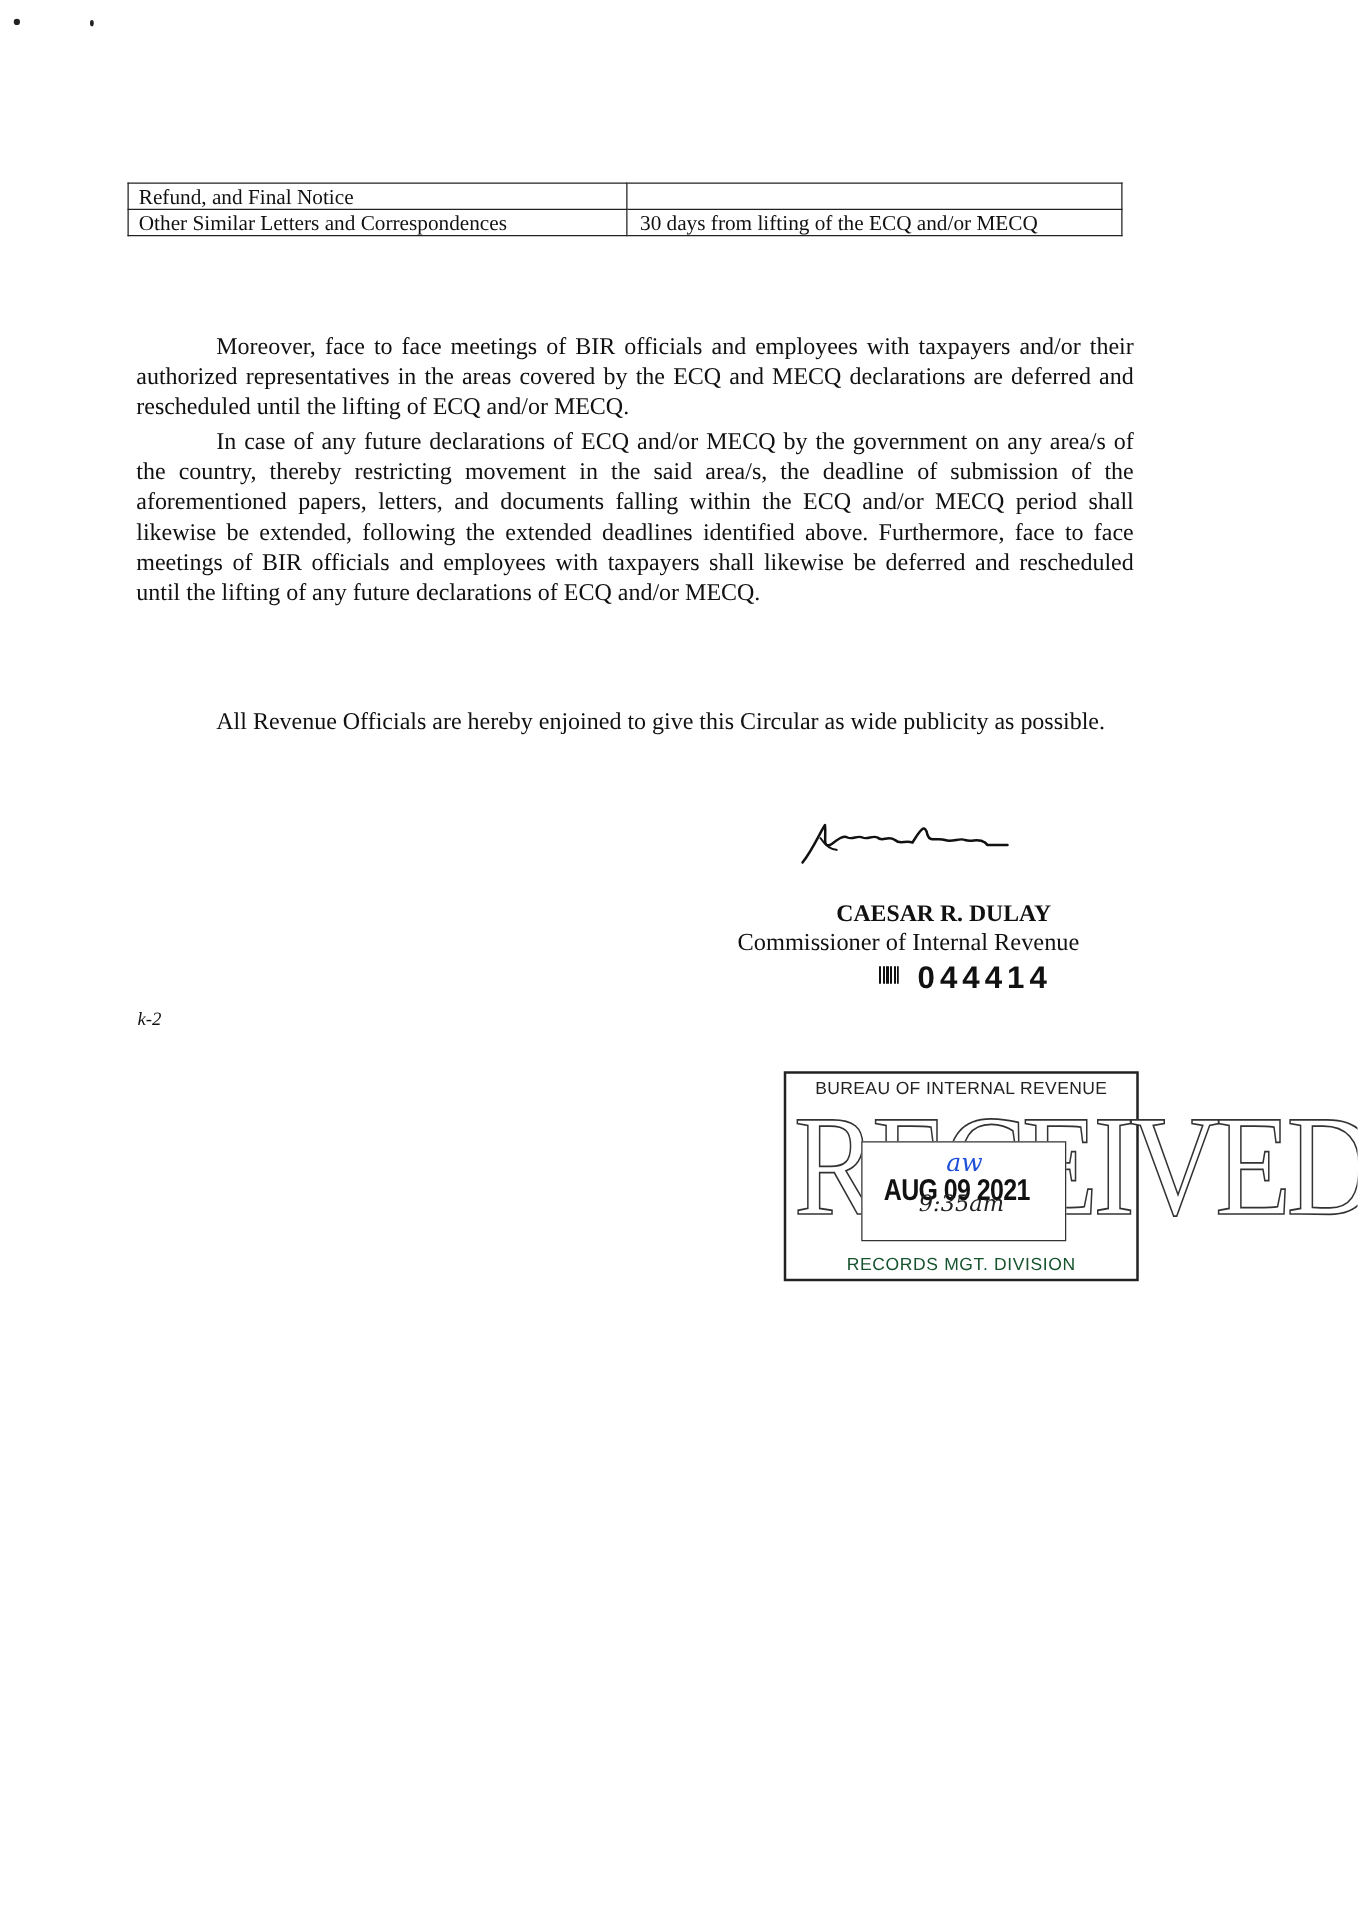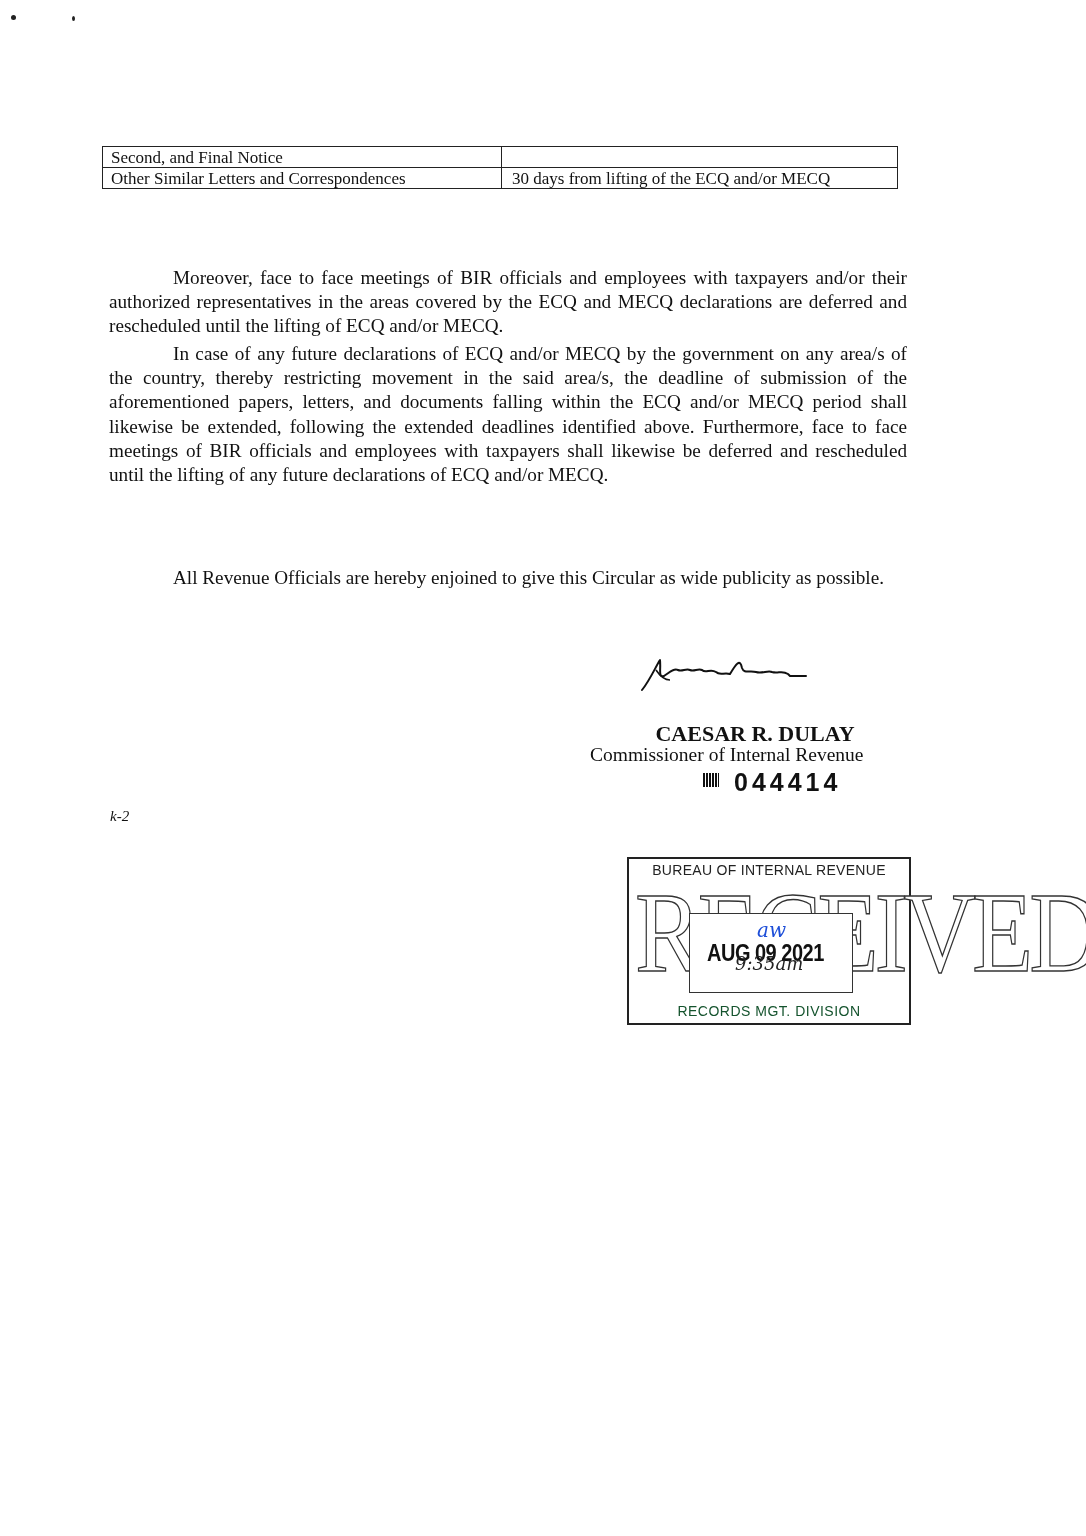--- a/index.html
+++ b/index.html
@@ -23,21 +23,21 @@
       position: absolute; left: 109px; width: 798px;
       font-size: 19.2px; line-height: 24.2px; text-align: justify;
       text-indent: 64px; margin: 0;
     }
     #p1 { top: 266px; }
     #p2 { top: 342px; }
     #p3 { top: 538px; margin-top: 28px; }
     .sig-svg { position: absolute; left: 630px; top: 650px; }
     .signer-name {
       position: absolute; left: 590px; top: 721px; width: 330px; text-align: center;
-      font-weight: bold; font-size: 22px;
+      font-weight: bold; font-size: 19px;
     }
     .signer-title {
       position: absolute; left: 590px; top: 744px; width: 316px; text-align: left;
       font-size: 19.5px;
     }
     .doc-number {
       position: absolute; left: 734px; top: 768px;
       font-family: "Liberation Sans", "DejaVu Sans", sans-serif;
       font-size: 25px; letter-spacing: 4px; font-weight: bold; color: #111;
     }
@@ -86,21 +86,21 @@
   </style>
 </head>
 <body>
 
 <div class="speck" style="left:11px;top:15px;width:5px;height:5px;"></div>
 <div class="speck" style="left:72px;top:16px;width:3px;height:5px;"></div>
 
 <table class="deadlines">
   <tbody>
     <tr>
-      <td class="c1">Second, and Final Notice</td>
+      <td class="c1">Refund, and Final Notice</td>
       <td class="c2"></td>
     </tr>
     <tr>
       <td class="c1">Other Similar Letters and Correspondences</td>
       <td class="c2">30 days from lifting of the ECQ and/or MECQ</td>
     </tr>
   </tbody>
 </table>
 
 <p class="para" id="p1">Moreover, face to face meetings of BIR officials and employees with taxpayers and/or their authorized representatives in the areas covered by the ECQ and MECQ declarations are deferred and rescheduled until the lifting of ECQ and/or MECQ.</p>

